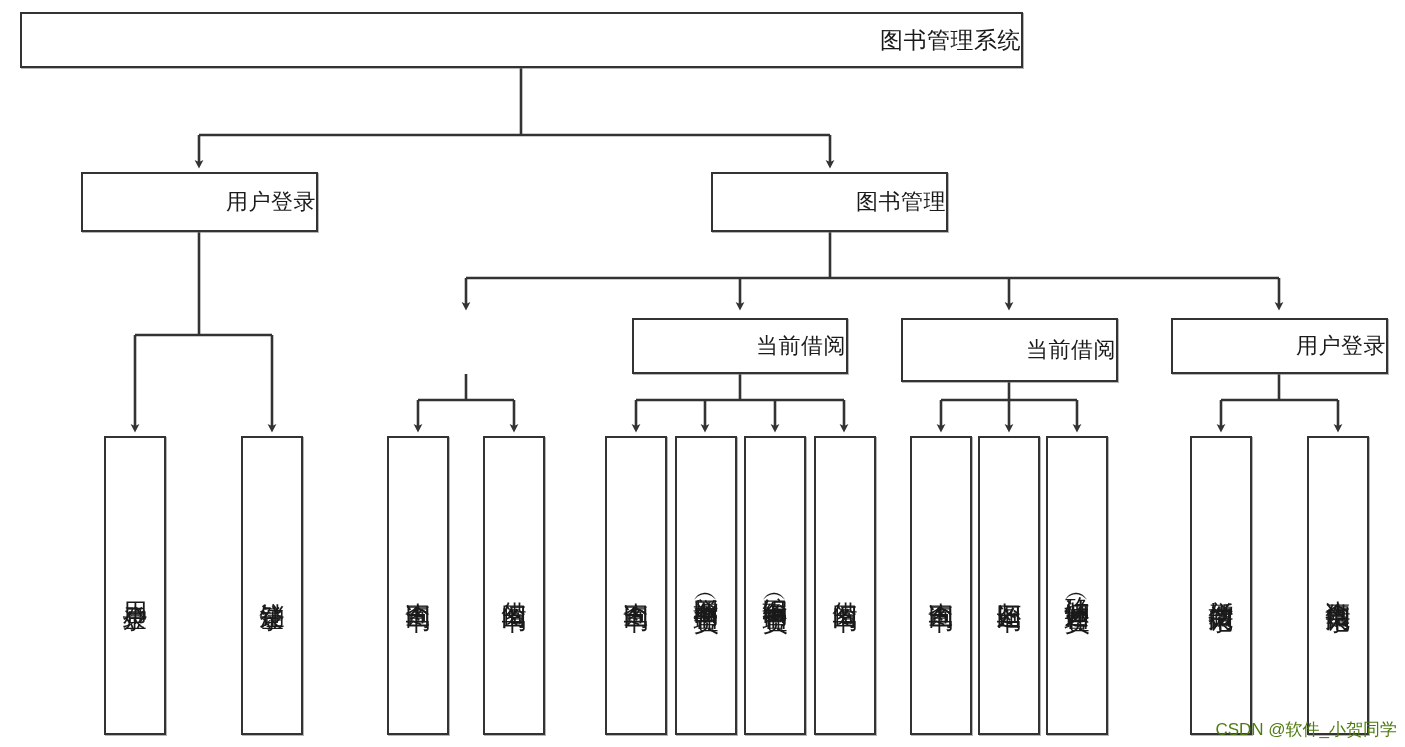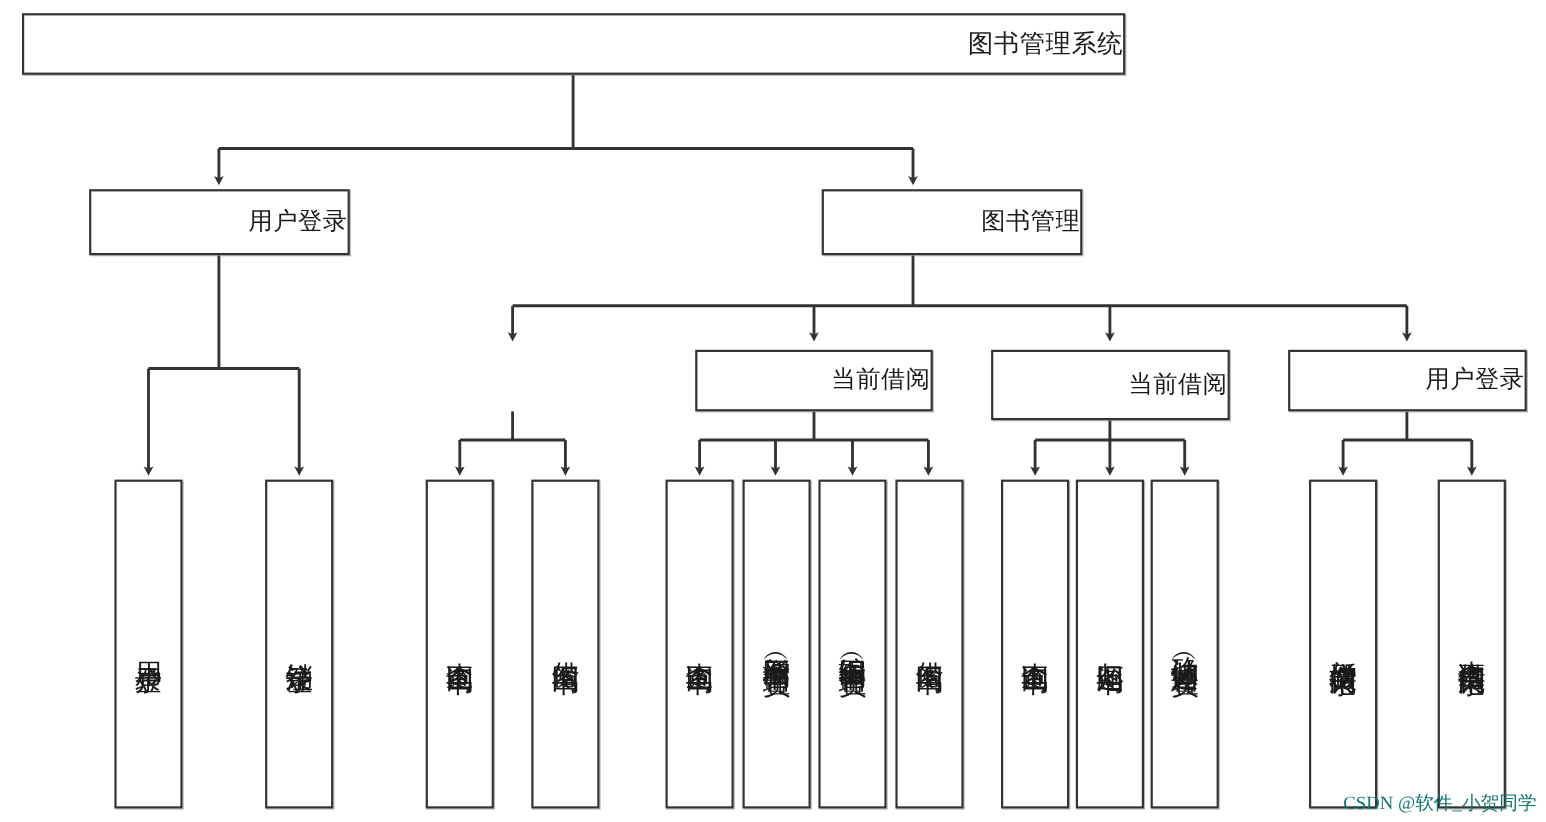--- a/index.html
+++ b/index.html
@@ -64,24 +64,24 @@
     font-size: 25px;
     line-height: 1.0;
     letter-spacing: 2px;
     white-space: nowrap;
   }
   .watermark {
     position: absolute;
     right: 8px;
     bottom: 6px;
     font-size: 17px;
-    color: #0f766e;
+    color: #4d7c0f;
     z-index: 5;
     white-space: nowrap;
-    font-family: Liberation Serif, serif;
+    font-family: Liberation Sans, sans-serif;
   }
 </style>
 </head>
 <body>
 
 <div id="diagram-root">
 
   <svg id="edges-svg" viewBox="0 0 1405 747" xmlns="http://www.w3.org/2000/svg">
     <defs>
       <marker id="arrow" markerWidth="10" markerHeight="10" refX="4.6" refY="5" orient="auto" markerUnits="userSpaceOnUse">
@@ -133,21 +133,21 @@
   </svg>
 
   <div class="node h root" style="left:20px; top:12px; width:1003px; height:56px;">
     <span class="node-label">图书管理系统</span>
   </div>
 
   <div class="node h" style="left:81px; top:172px; width:237px; height:60px;">
     <span class="node-label">用户登录</span>
   </div>
 
-  <div class="node h" style="left:711px; top:172px; width:237px; height:60px;margin-left:36px;">
+  <div class="node h" style="left:711px; top:172px; width:237px; height:60px;">
     <span class="node-label">图书管理</span>
   </div>
 
 
   <div class="node h" style="left:632px; top:318px; width:216px; height:56px;">
     <span class="node-label">当前借阅</span>
   </div>
 
   <div class="node h" style="left:901px; top:318px; width:217px; height:64px;">
     <span class="node-label">当前借阅</span>

